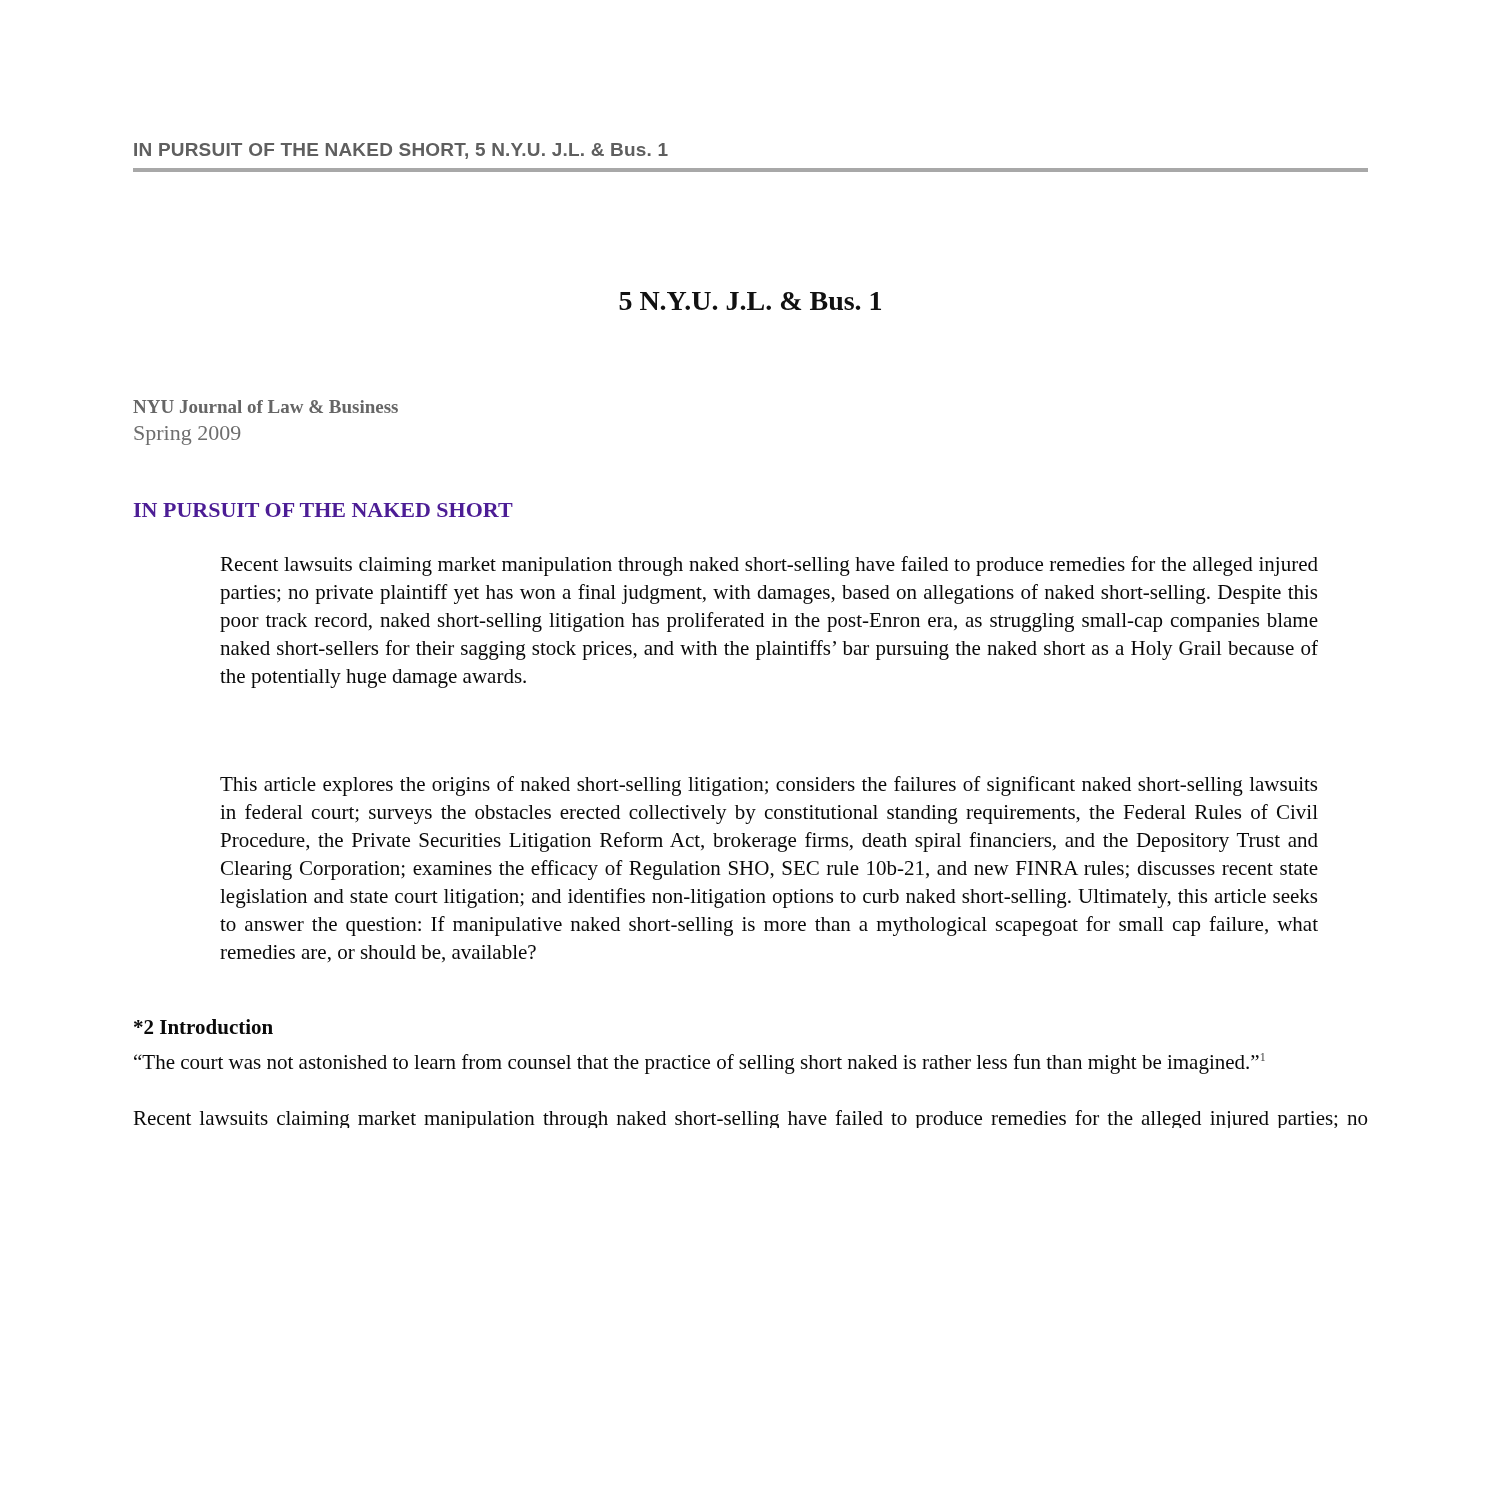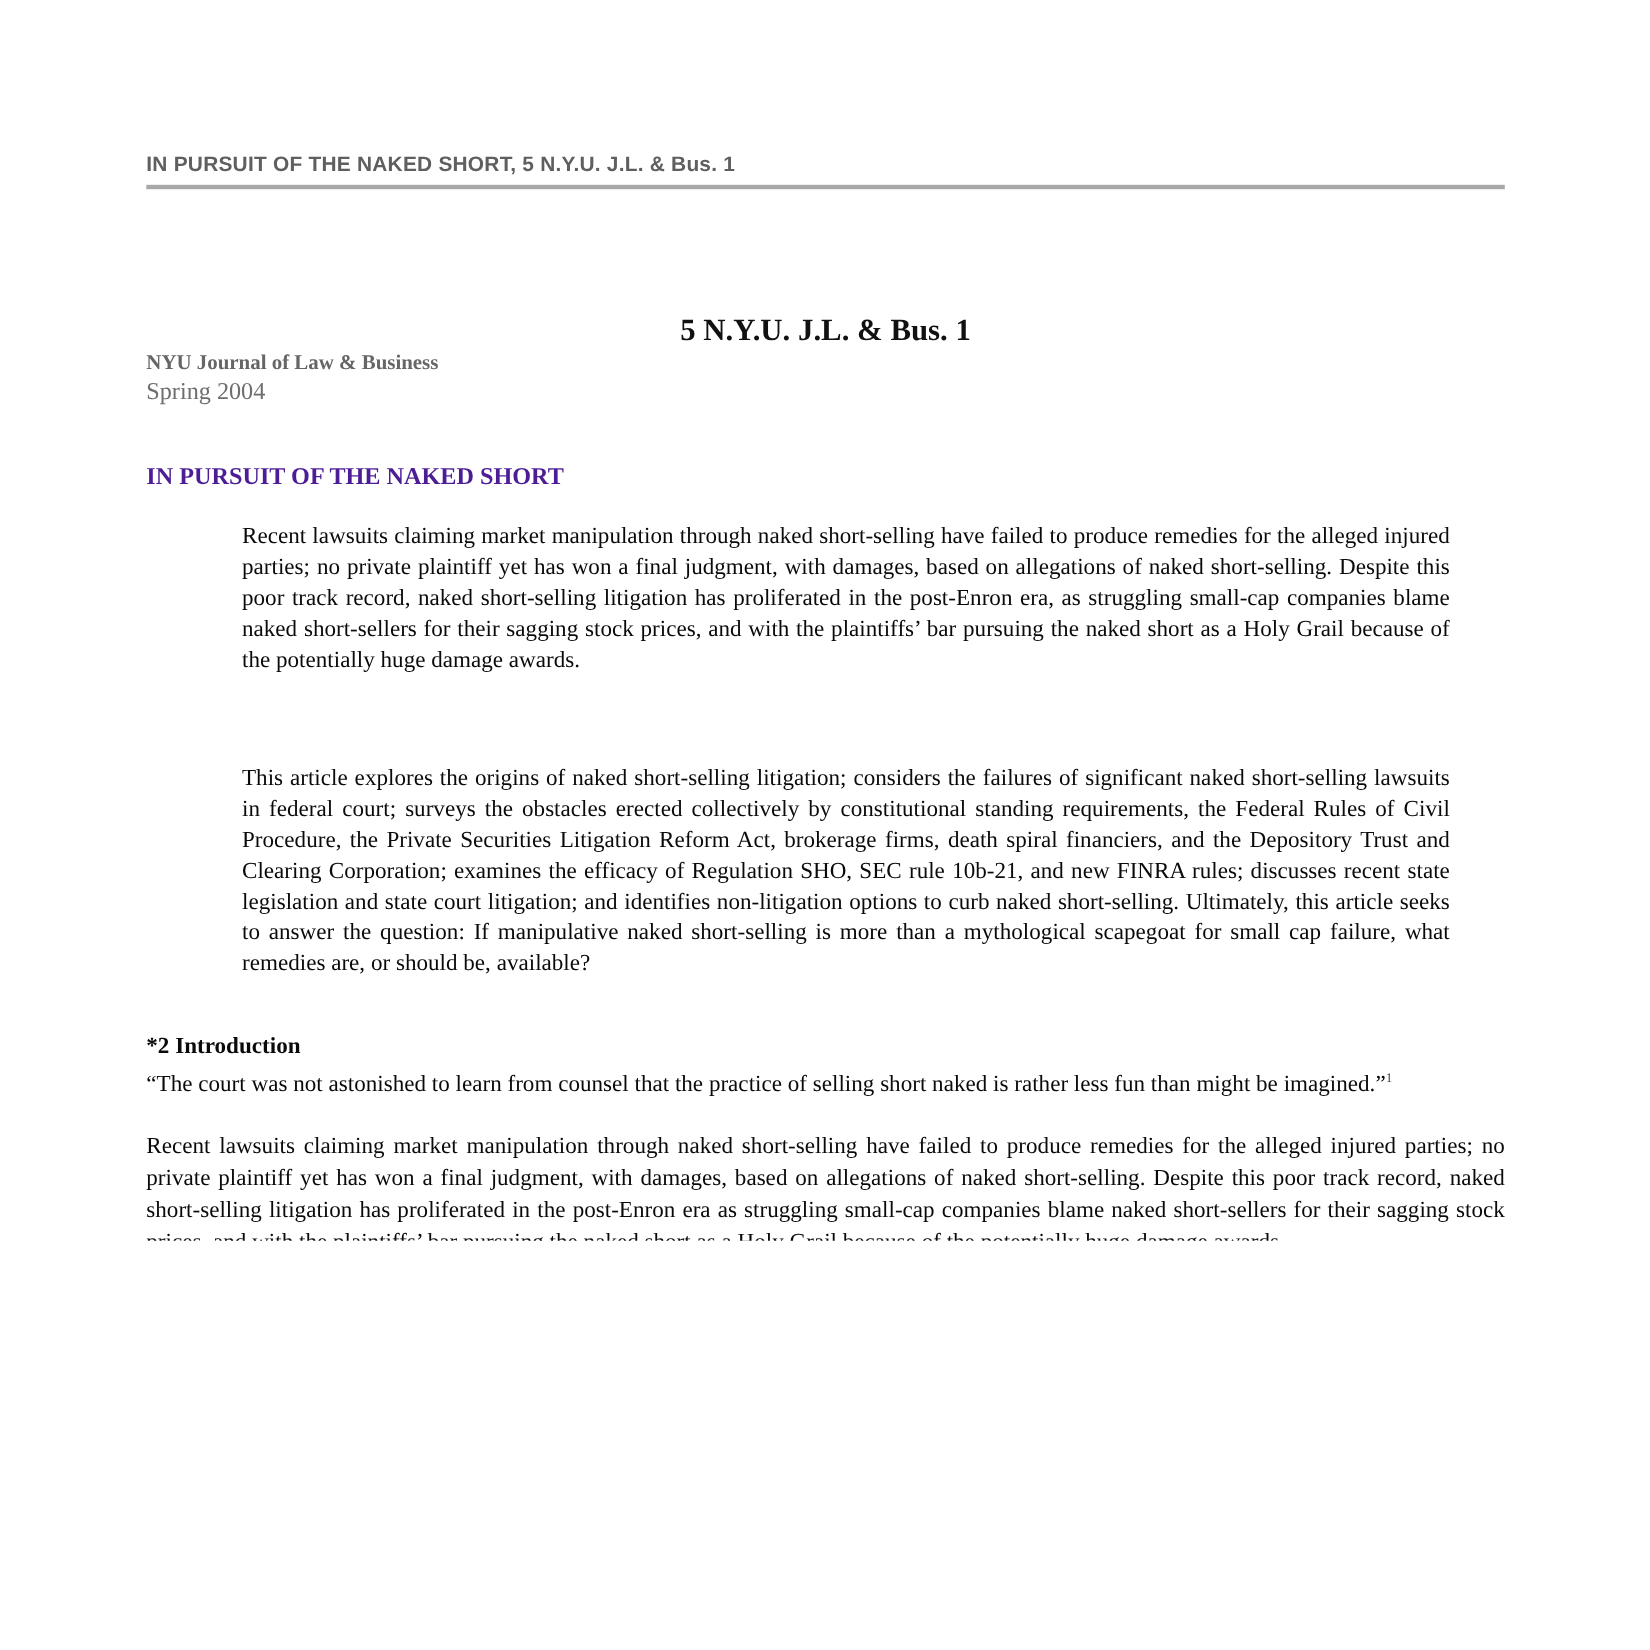--- a/index.html
+++ b/index.html
@@ -33,21 +33,21 @@
   
   .citation-title {
     margin-top: 112px;
     font-size: 28px;
     line-height: 34px;
     font-weight: bold;
     color: #111111;
     text-align: center;
   }
   
-  .journal-block { }
+  .journal-block { margin-top: 77px; }
   .journal-name {
     font-size: 19px;
     line-height: 23px;
     font-weight: bold;
     color: #666666;
   }
   .journal-issue {
     margin-top: 2px;
     font-size: 22px;
     line-height: 26px;
@@ -136,21 +136,21 @@
 
 <div class="page">
 
   <div class="doc-header-title">IN PURSUIT OF THE NAKED SHORT, 5 N.Y.U. J.L. &amp; Bus. 1</div>
   <div class="doc-header-rule"></div>
 
   <div class="citation-title">5 N.Y.U. J.L. &amp; Bus. 1</div>
 
   <div class="journal-block">
     <div class="journal-name">NYU Journal of Law &amp; Business</div>
-    <div class="journal-issue">Spring 2004</div>
+    <div class="journal-issue">Spring 2009</div>
   </div>
 
 
 
   <div class="article-heading">IN PURSUIT OF THE NAKED SHORT</div>
 
   <p class="abstract-paragraph first">Recent lawsuits claiming market manipulation through naked short-selling have failed to produce remedies for the alleged injured parties; no private plaintiff yet has won a final judgment, with damages, based on allegations of naked short-selling. Despite this poor track record, naked short-selling litigation has proliferated in the post-Enron era, as struggling small-cap companies blame naked short-sellers for their sagging stock prices, and with the plaintiffs’ bar pursuing the naked short as a Holy Grail because of the potentially huge damage awards.</p>
 
   <p class="abstract-paragraph second">This article explores the origins of naked short-selling litigation; considers the failures of significant naked short-selling lawsuits in federal court; surveys the obstacles erected collectively by constitutional standing requirements, the Federal Rules of Civil Procedure, the Private Securities Litigation Reform Act, brokerage firms, death spiral financiers, and the Depository Trust and Clearing Corporation; examines the efficacy of Regulation SHO, SEC rule 10b-21, and new FINRA rules; discusses recent state legislation and state court litigation; and identifies non-litigation options to curb naked short-selling. Ultimately, this article seeks to answer the question: If manipulative naked short-selling is more than a mythological scapegoat for small cap failure, what remedies are, or should be, available?</p>
 

